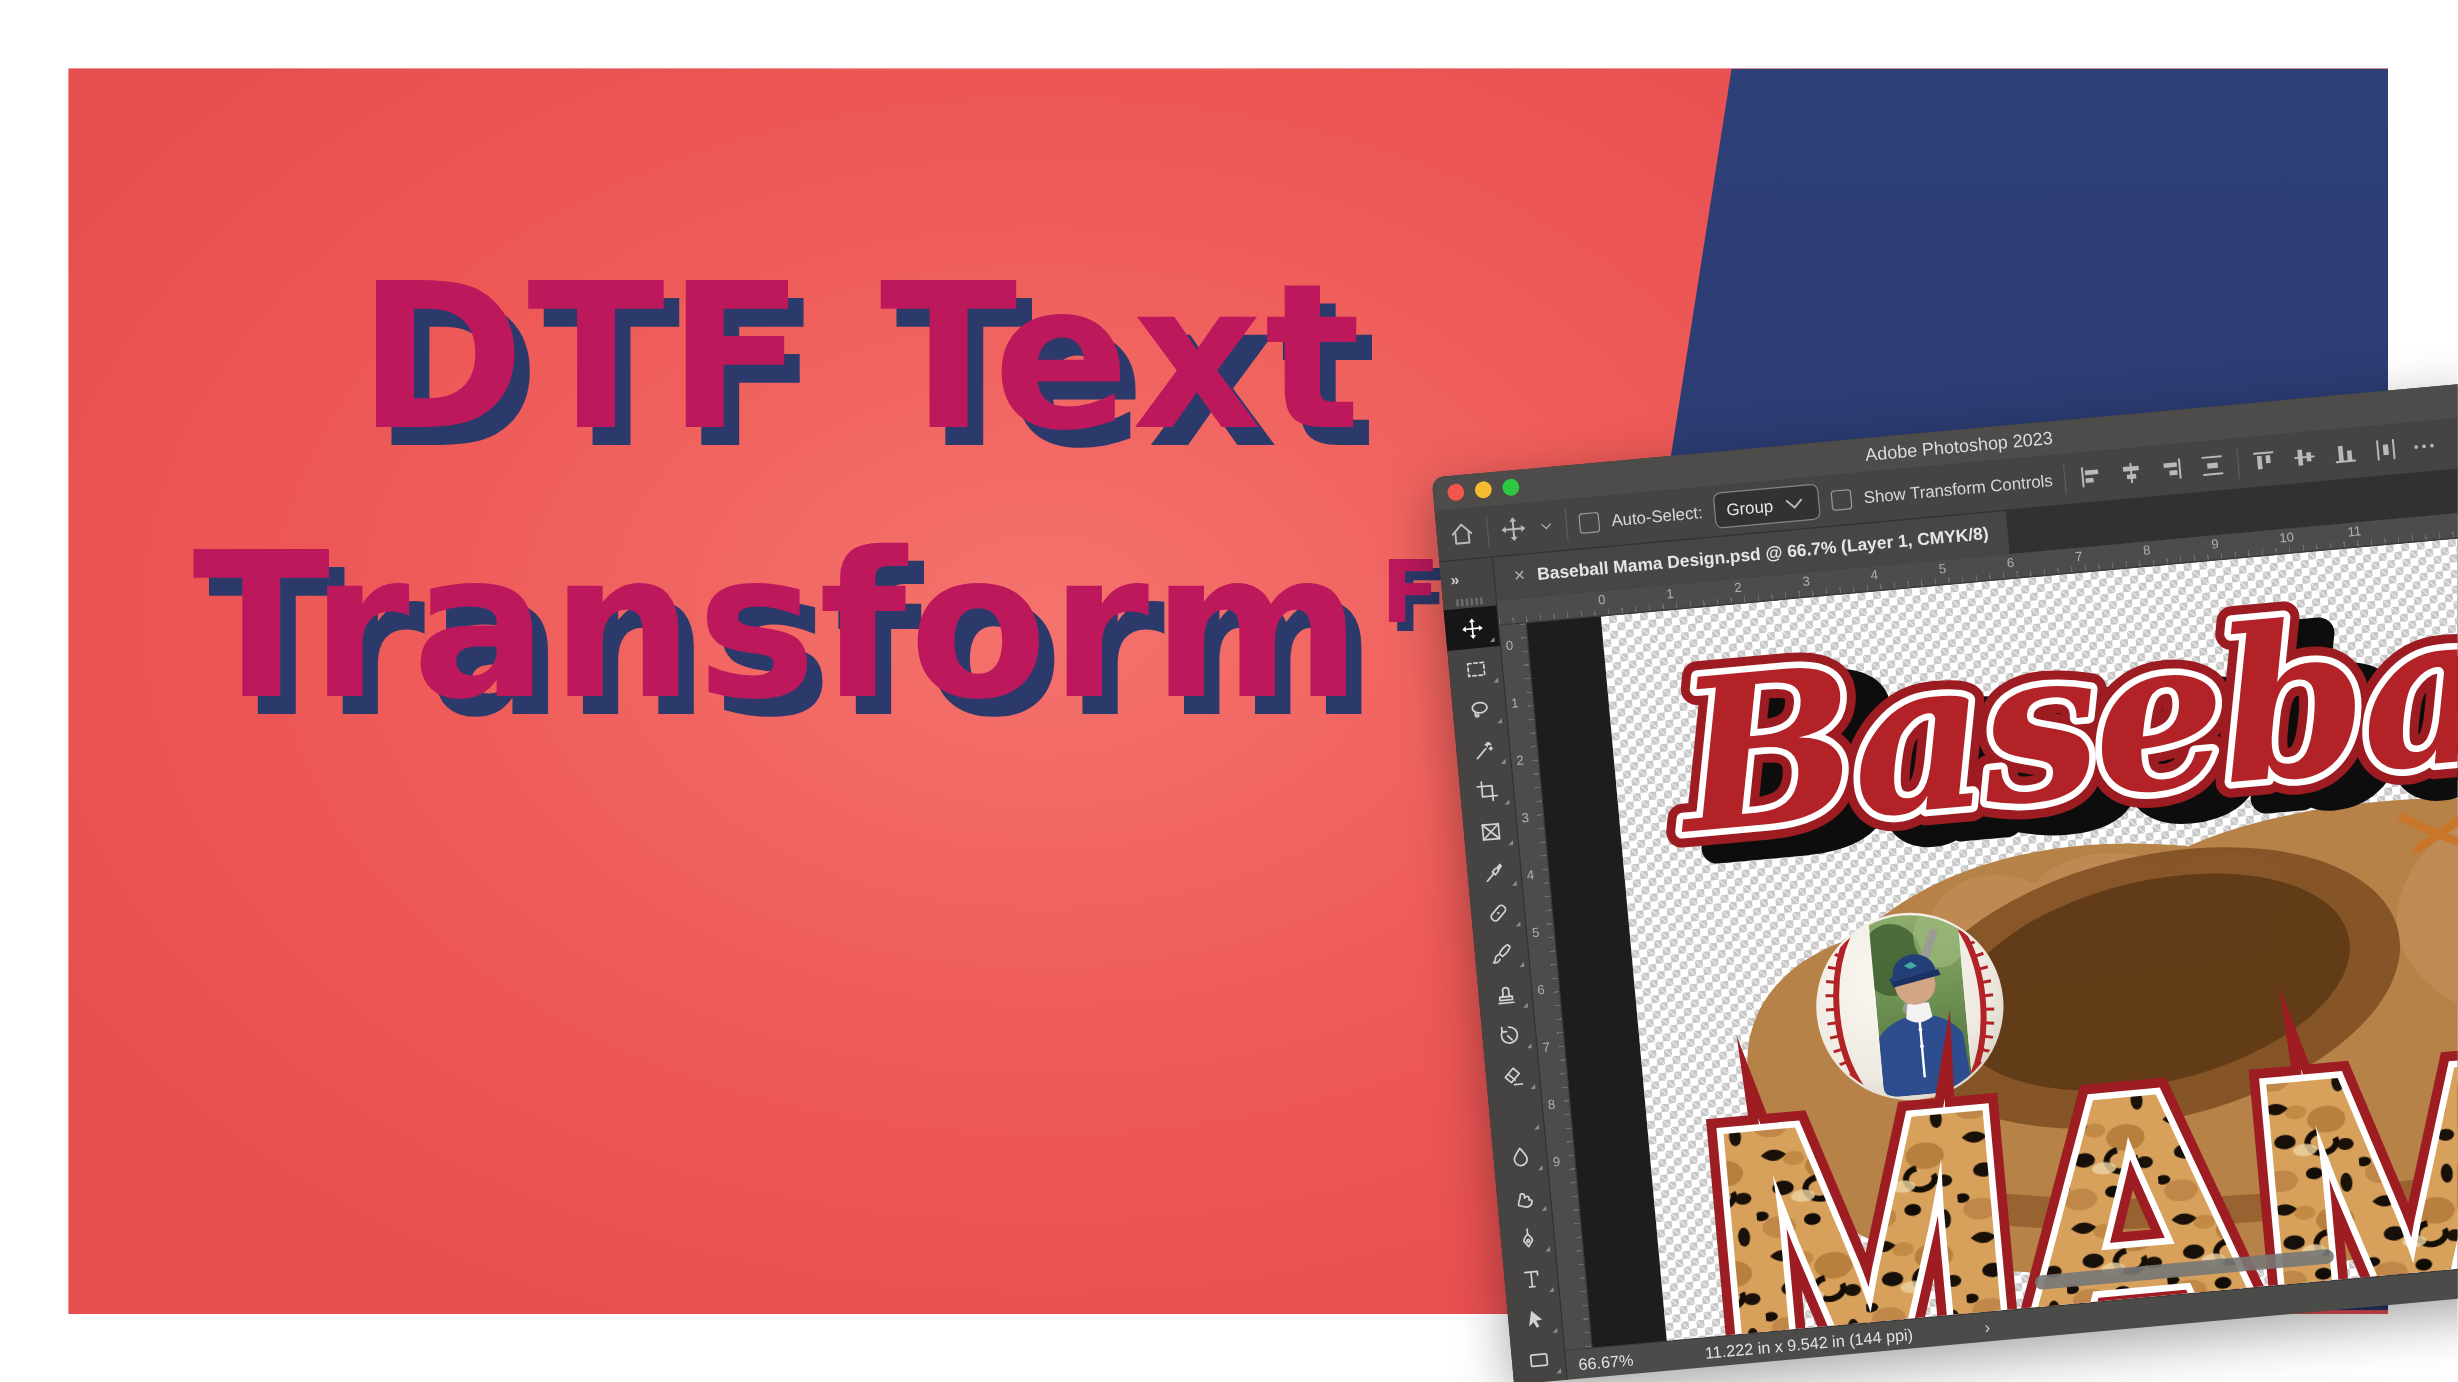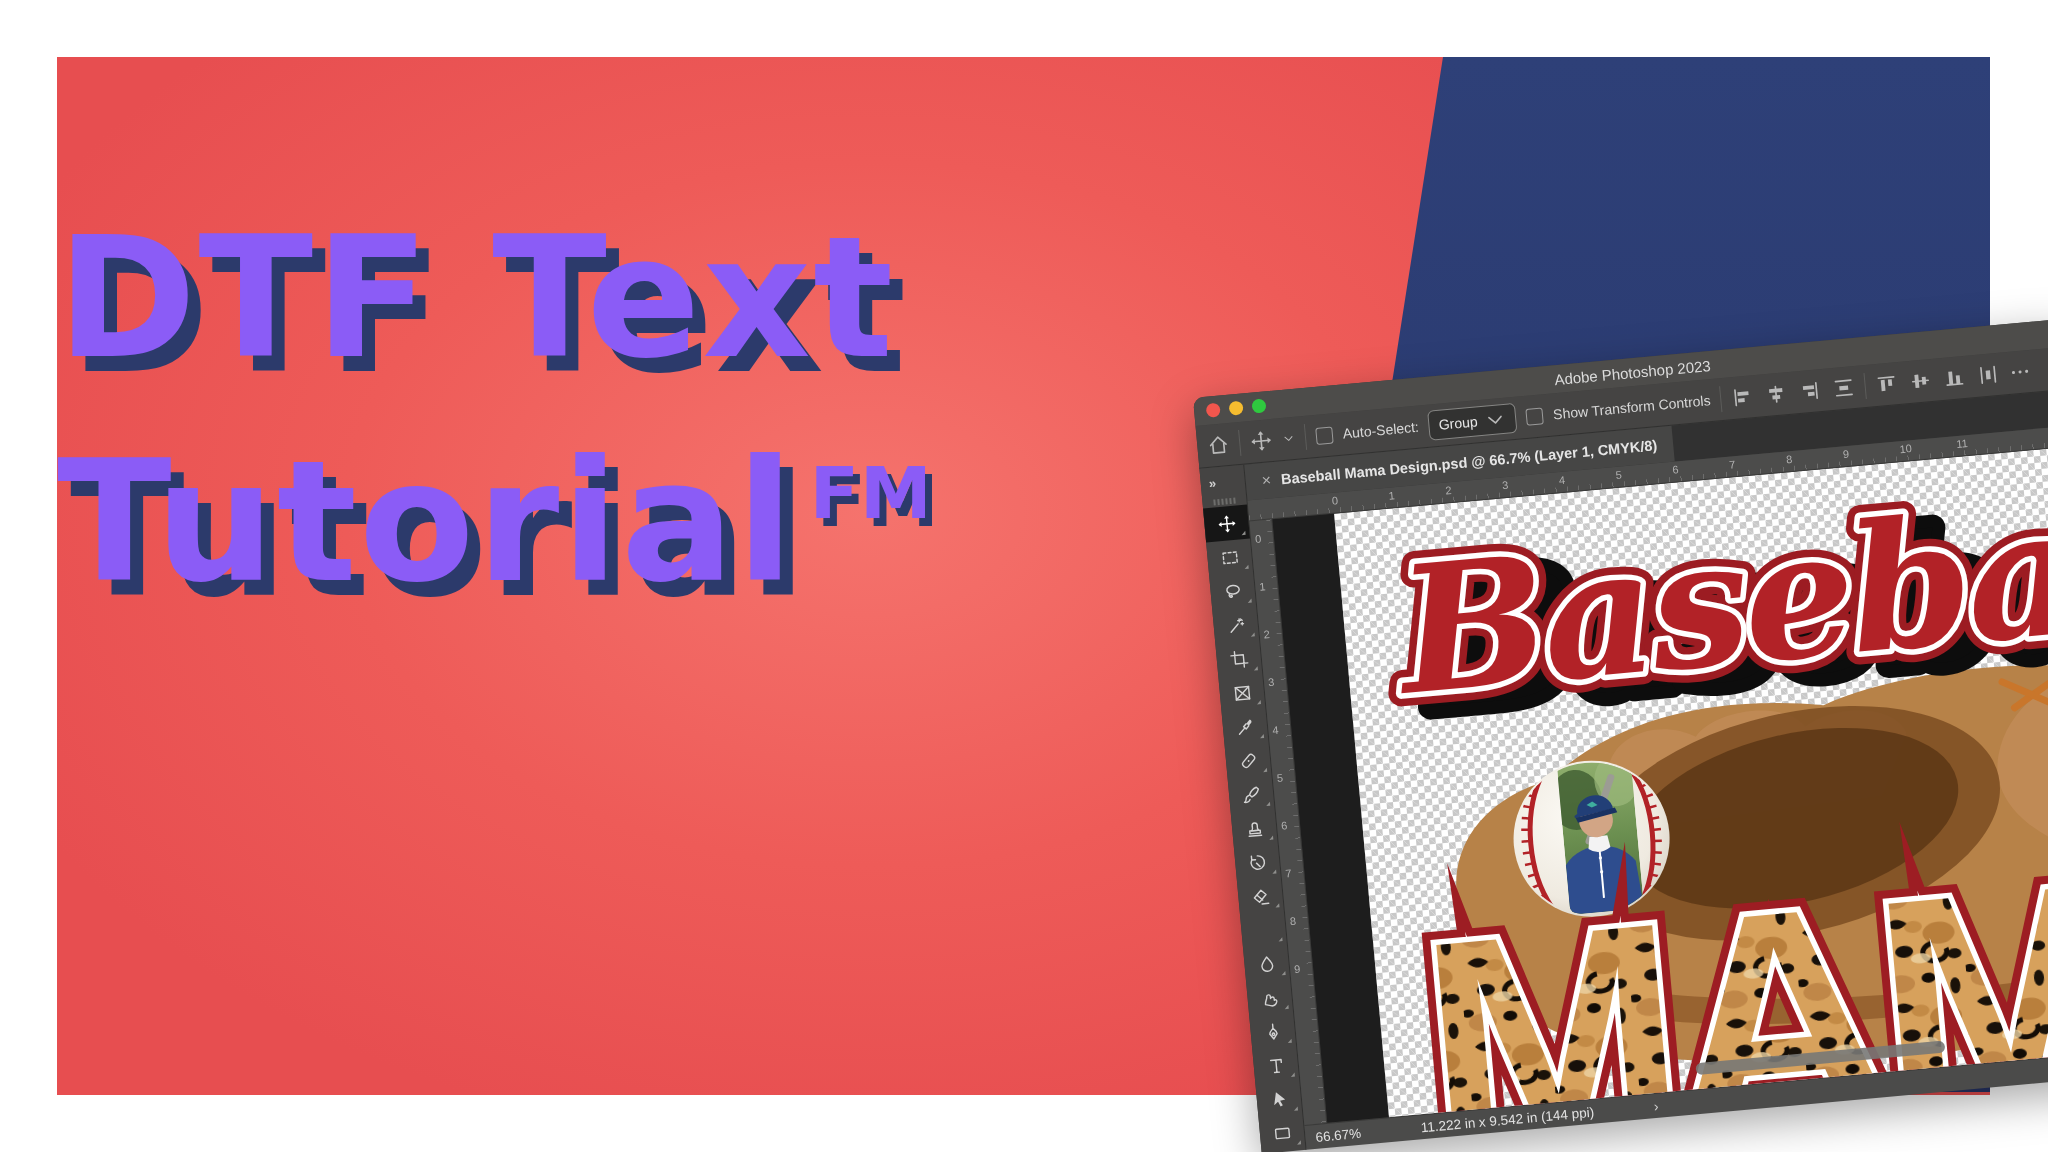--- a/index.html
+++ b/index.html
@@ -7,22 +7,22 @@
        font-family:"Liberation Sans",sans-serif;}
 
   
   .red-panel{position:absolute;left:57px;top:57px;width:1933px;height:1038px;z-index:1;
     background:radial-gradient(ellipse 950px 640px at 42% 44%, #f5736d 0%, #ee5b58 55%, #e74e50 100%);}
   .blue-panel{position:absolute;left:1200px;top:57px;width:790px;height:1035px;z-index:2;
     background:linear-gradient(#2e4078,#273568);
     clip-path:polygon(243px 0,790px 0,790px 1035px,81px 1035px);}
 
   
-  .headline{position:absolute;left:57px;top:186px;width:1320px;z-index:3;text-align:left;
-    font-family:"DejaVu Sans",sans-serif;font-weight:bold;color:#8b5cf6;font-size:168px;
+  .headline{position:absolute;left:57px;top:186px;width:1320px;z-index:3;text-align:center;
+    font-family:"DejaVu Sans",sans-serif;font-weight:bold;color:#be185d;font-size:168px;
     line-height:224px;letter-spacing:2px;text-shadow:13px 15px 0 #2c3a6b;}
   .headline .fm{display:inline-block;font-size:72px;line-height:0;transform:translateY(-62px);
     letter-spacing:1px;margin-left:14px;text-shadow:7px 8px 0 #2c3a6b;}
 
   
   .ps-window{position:absolute;left:1193px;top:398px;width:880px;height:758px;z-index:5;
     transform:rotate(-5.2deg);transform-origin:0 0;background:#3c3c3b;color:#d6d6d6;
     border-radius:10px 10px 0 0;box-shadow:0 14px 44px rgba(0,0,0,.35);font-size:14px;}
 
   .titlebar{height:28px;background:#4d4c4a;border-radius:10px 10px 0 0;position:relative;
@@ -93,21 +93,21 @@
   .icon .f{fill:currentColor;stroke:none;}
 </style>
 </head>
 <body>
 
 <div class="red-panel"></div>
 <div class="blue-panel"></div>
 
 <div class="headline">
   <div>DTF Text</div>
-  <div><span>Tutorial</span><span class="fm">FM</span></div>
+  <div><span>Transform</span><span class="fm">FM</span></div>
 </div>
 
 <div class="ps-window">
 
   <div class="titlebar">
     <div class="lights">
       <span class="light" style="background:#f2564d"></span>
       <span class="light" style="background:#f6bc2f"></span>
       <span class="light" style="background:#2fc93f"></span>
     </div>

